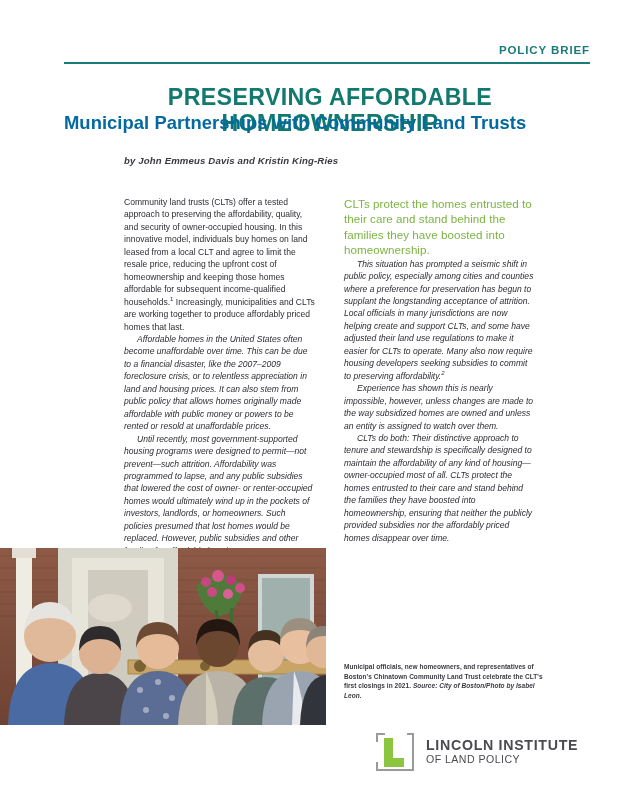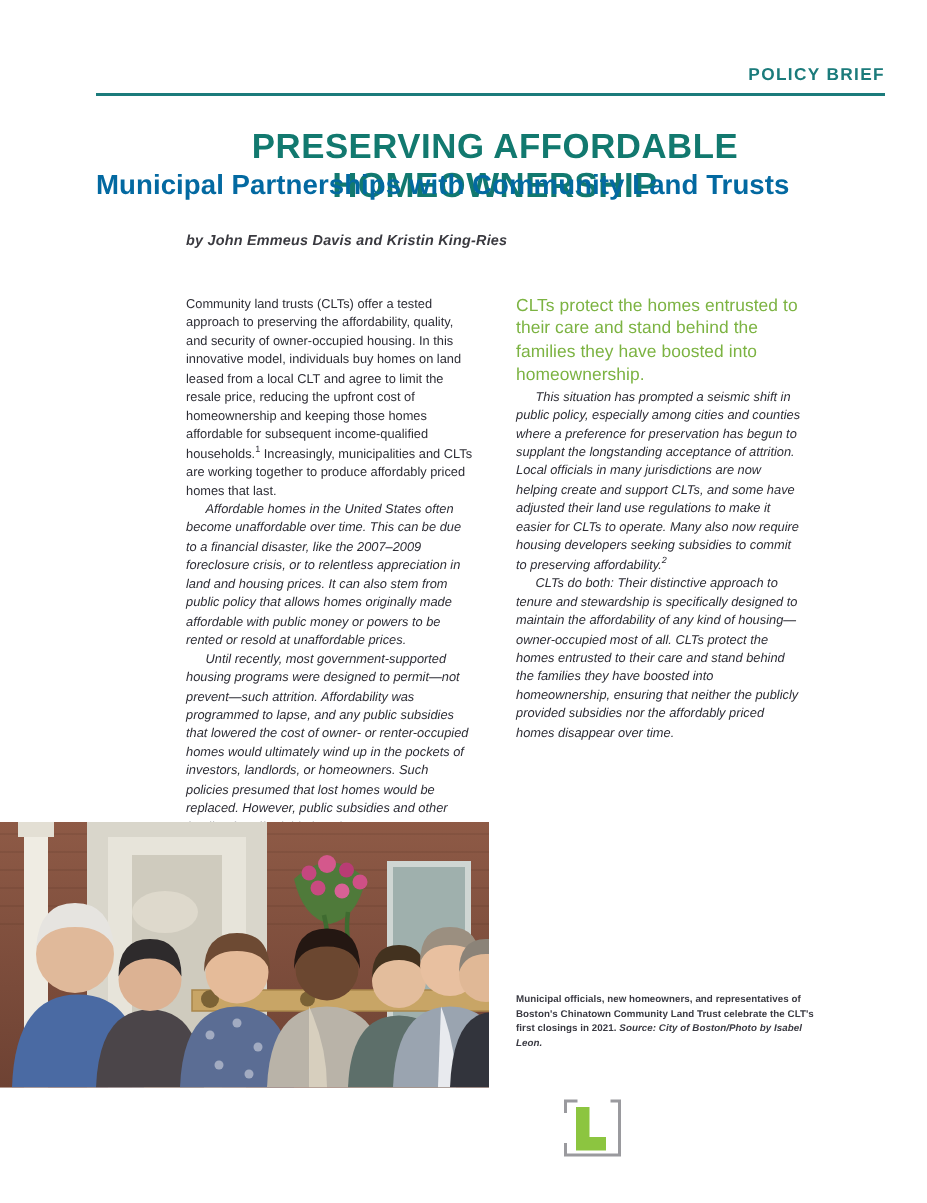--- a/index.html
+++ b/index.html
@@ -216,20 +216,21 @@
 
   <div class="col col-left">
     <p><span>Community land trusts (CLTs) offer a tested approach to preserving the affordability, quality, and security of owner-occupied housing. In this innovative model, individuals buy homes on land leased from a local CLT and agree to limit the resale price, reducing the upfront cost of homeownership and keeping those homes affordable for subsequent income-qualified households.</span><sup>1</sup> <span>Increasingly, municipalities and CLTs are working together to produce affordably priced homes that last.</span></p>
     <p>Affordable homes in the United States often become unaffordable over time. This can be due to a financial disaster, like the 2007–2009 foreclosure crisis, or to relentless appreciation in land and housing prices. It can also stem from public policy that allows homes originally made affordable with public money or powers to be rented or resold at unaffordable prices.</p>
     <p>Until recently, most government-supported housing programs were designed to permit—not prevent—such attrition. Affordability was programmed to lapse, and any public subsidies that lowered the cost of owner- or renter-occupied homes would ultimately wind up in the pockets of investors, landlords, or homeowners. Such policies presumed that lost homes would be replaced. However, public subsidies and other funding for affordable housing</p>
   </div>
 
   <div class="col col-right">
     <p class="pullquote">CLTs protect the homes entrusted to their care and stand behind the families they have boosted into homeownership.</p>
     <p><span>This situation has prompted a seismic shift in public policy, especially among cities and counties where a preference for preservation has begun to supplant the longstanding acceptance of attrition. Local officials in many jurisdictions are now helping create and support CLTs, and some have adjusted their land use regulations to make it easier for CLTs to operate. Many also now require housing developers seeking subsidies to commit to preserving affordability.</span><sup>2</sup></p>
+    <p>Experience has shown this is nearly impossible, however, unless changes are made to the way subsidized homes are owned and unless an entity is assigned to watch over them.</p>
     <p>CLTs do both: Their distinctive approach to tenure and stewardship is specifically designed to maintain the affordability of any kind of housing—owner-occupied most of all. CLTs protect the homes entrusted to their care and stand behind the families they have boosted into homeownership, ensuring that neither the publicly provided subsidies nor the affordably priced homes disappear over time.</p>
   </div>
 
   <div class="photo">
     <svg width="326" height="177" viewBox="0 0 326 177">
       <defs>
         <linearGradient id="skyg" x1="0" y1="0" x2="0" y2="1">
           <stop offset="0" stop-color="#b9c9c4"></stop>
           <stop offset="1" stop-color="#93a69f"></stop>
         </linearGradient>
@@ -336,15 +337,19 @@
   </div>
 
   <div class="logo">
     <div class="logo-mark">
       <div class="frame"></div>
       <div class="notch"></div>
       <div class="notch2"></div>
       <div class="lshape"></div>
       <div class="lfoot"></div>
     </div>
+    <div class="logo-text">
+      <div class="logo-line1">LINCOLN INSTITUTE</div>
+      <div class="logo-line2">OF LAND POLICY</div>
+    </div>
   </div>
 
 </div>
 
 </body></html>

